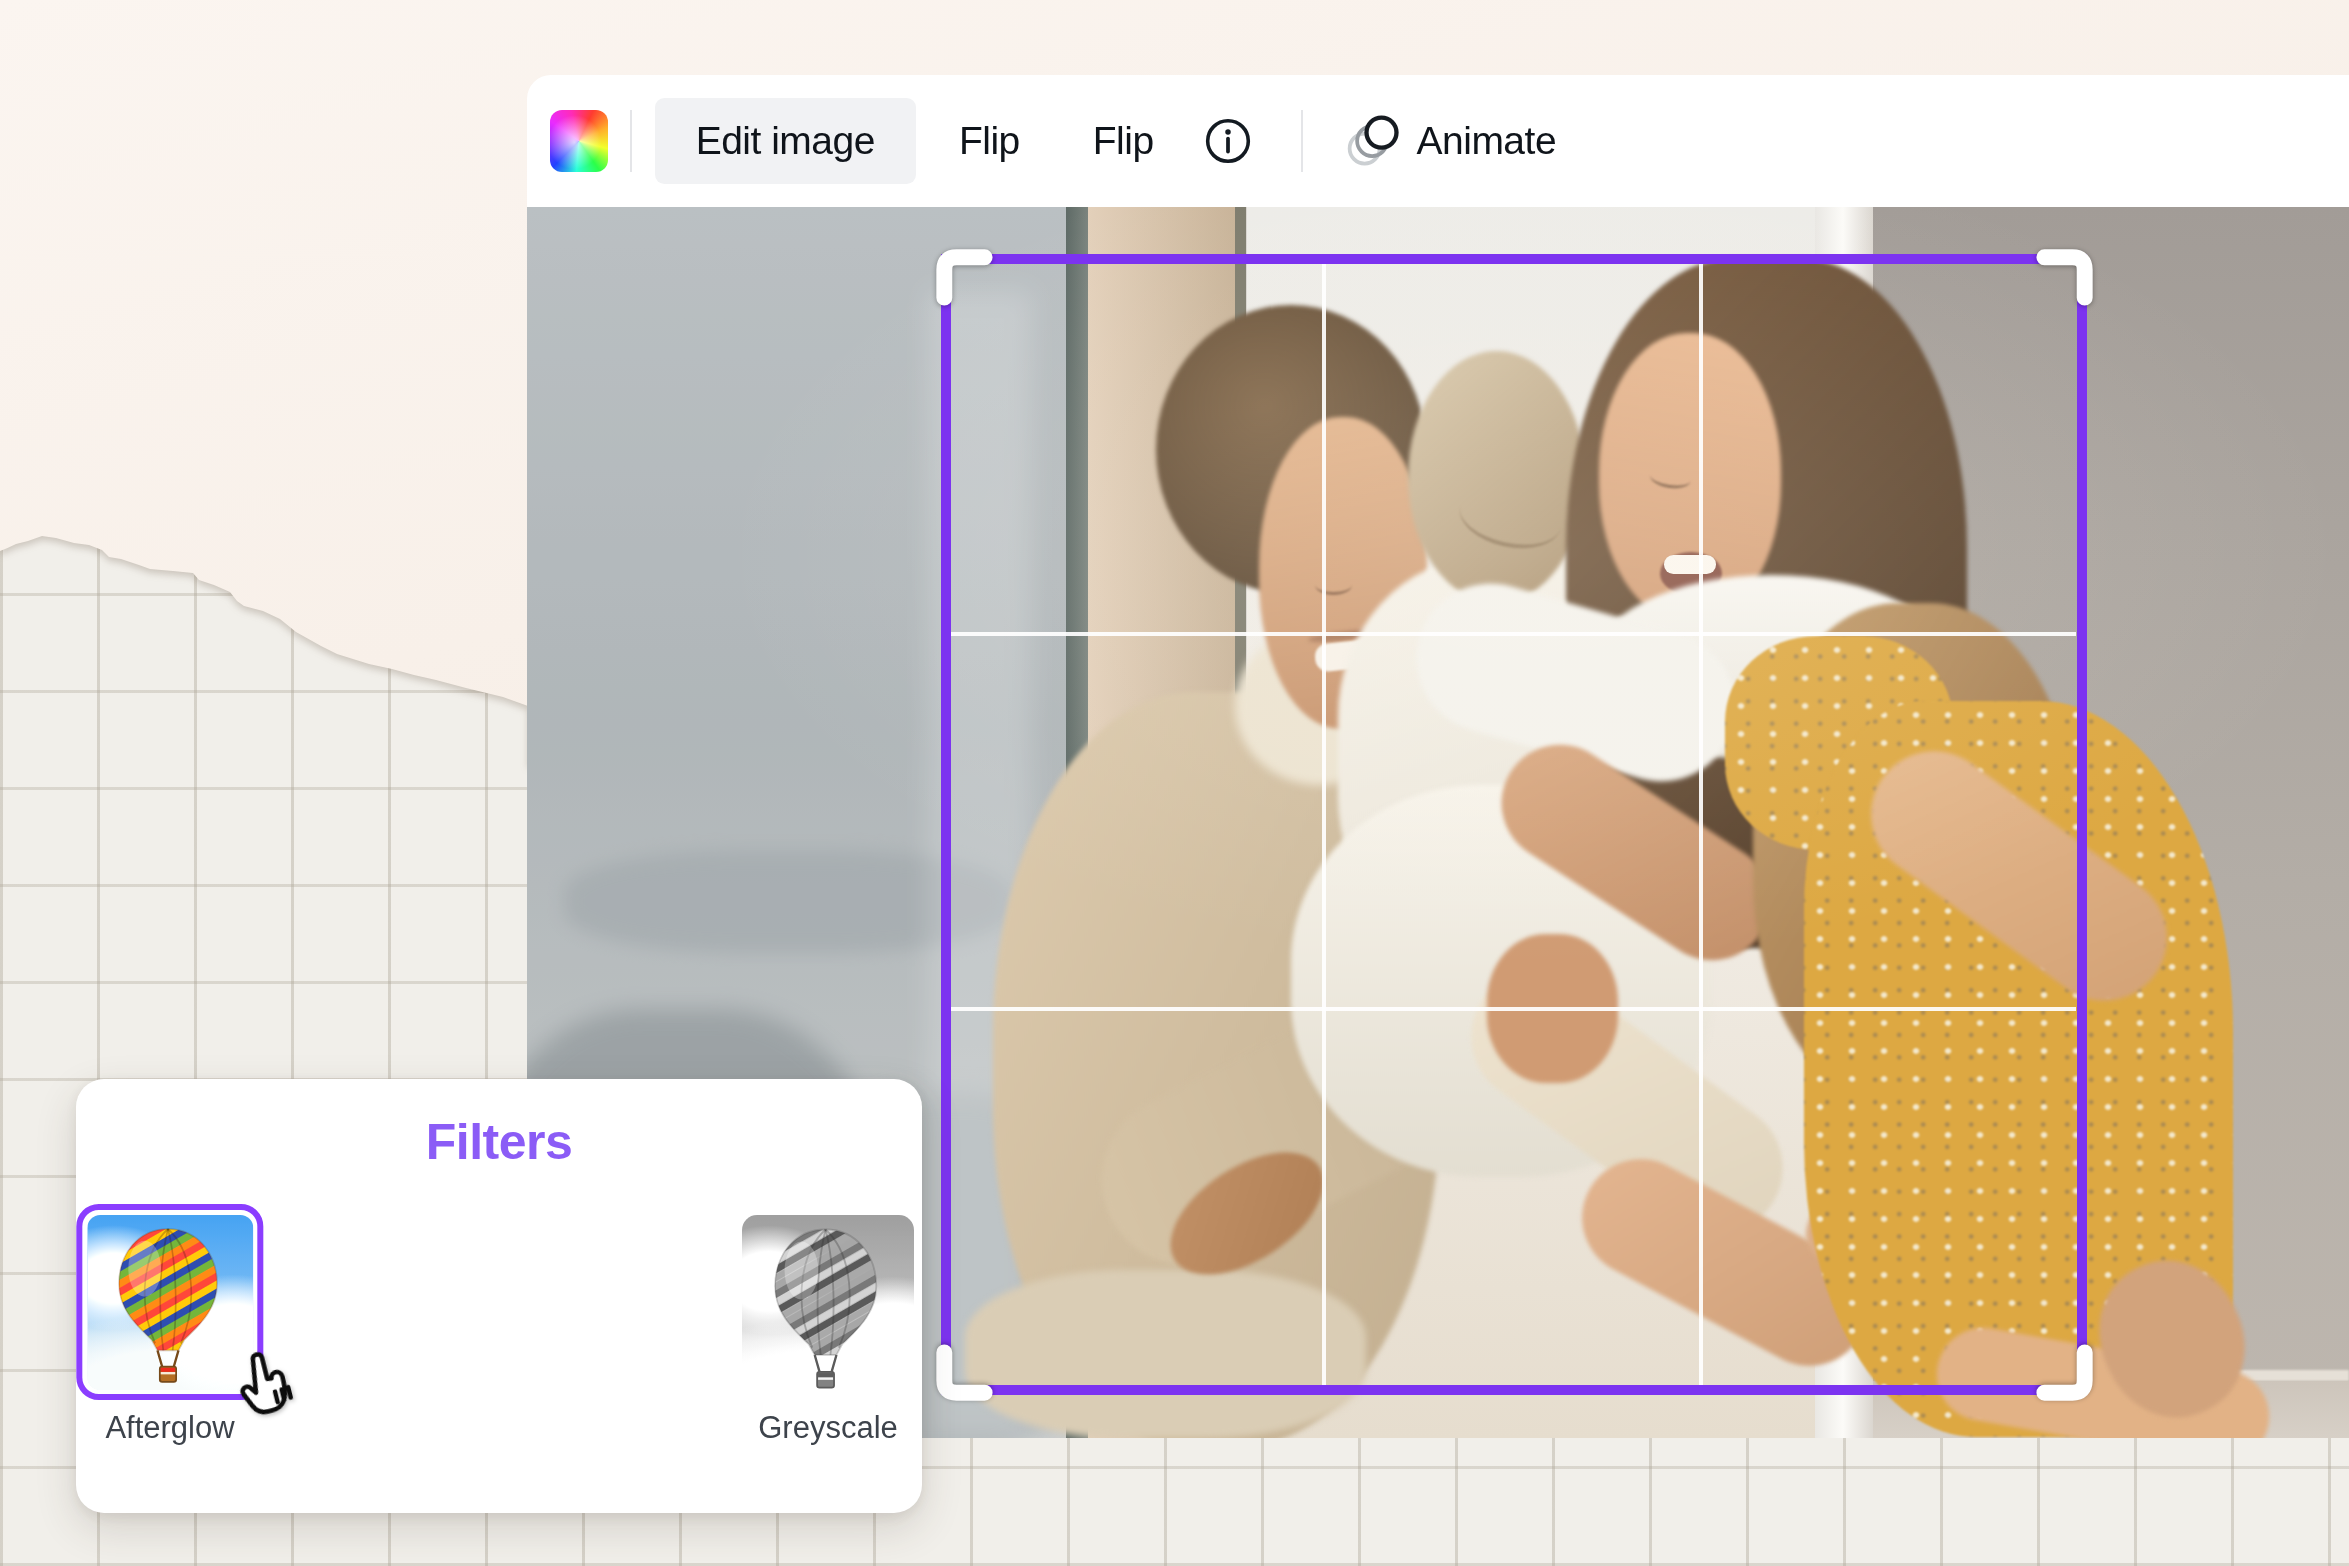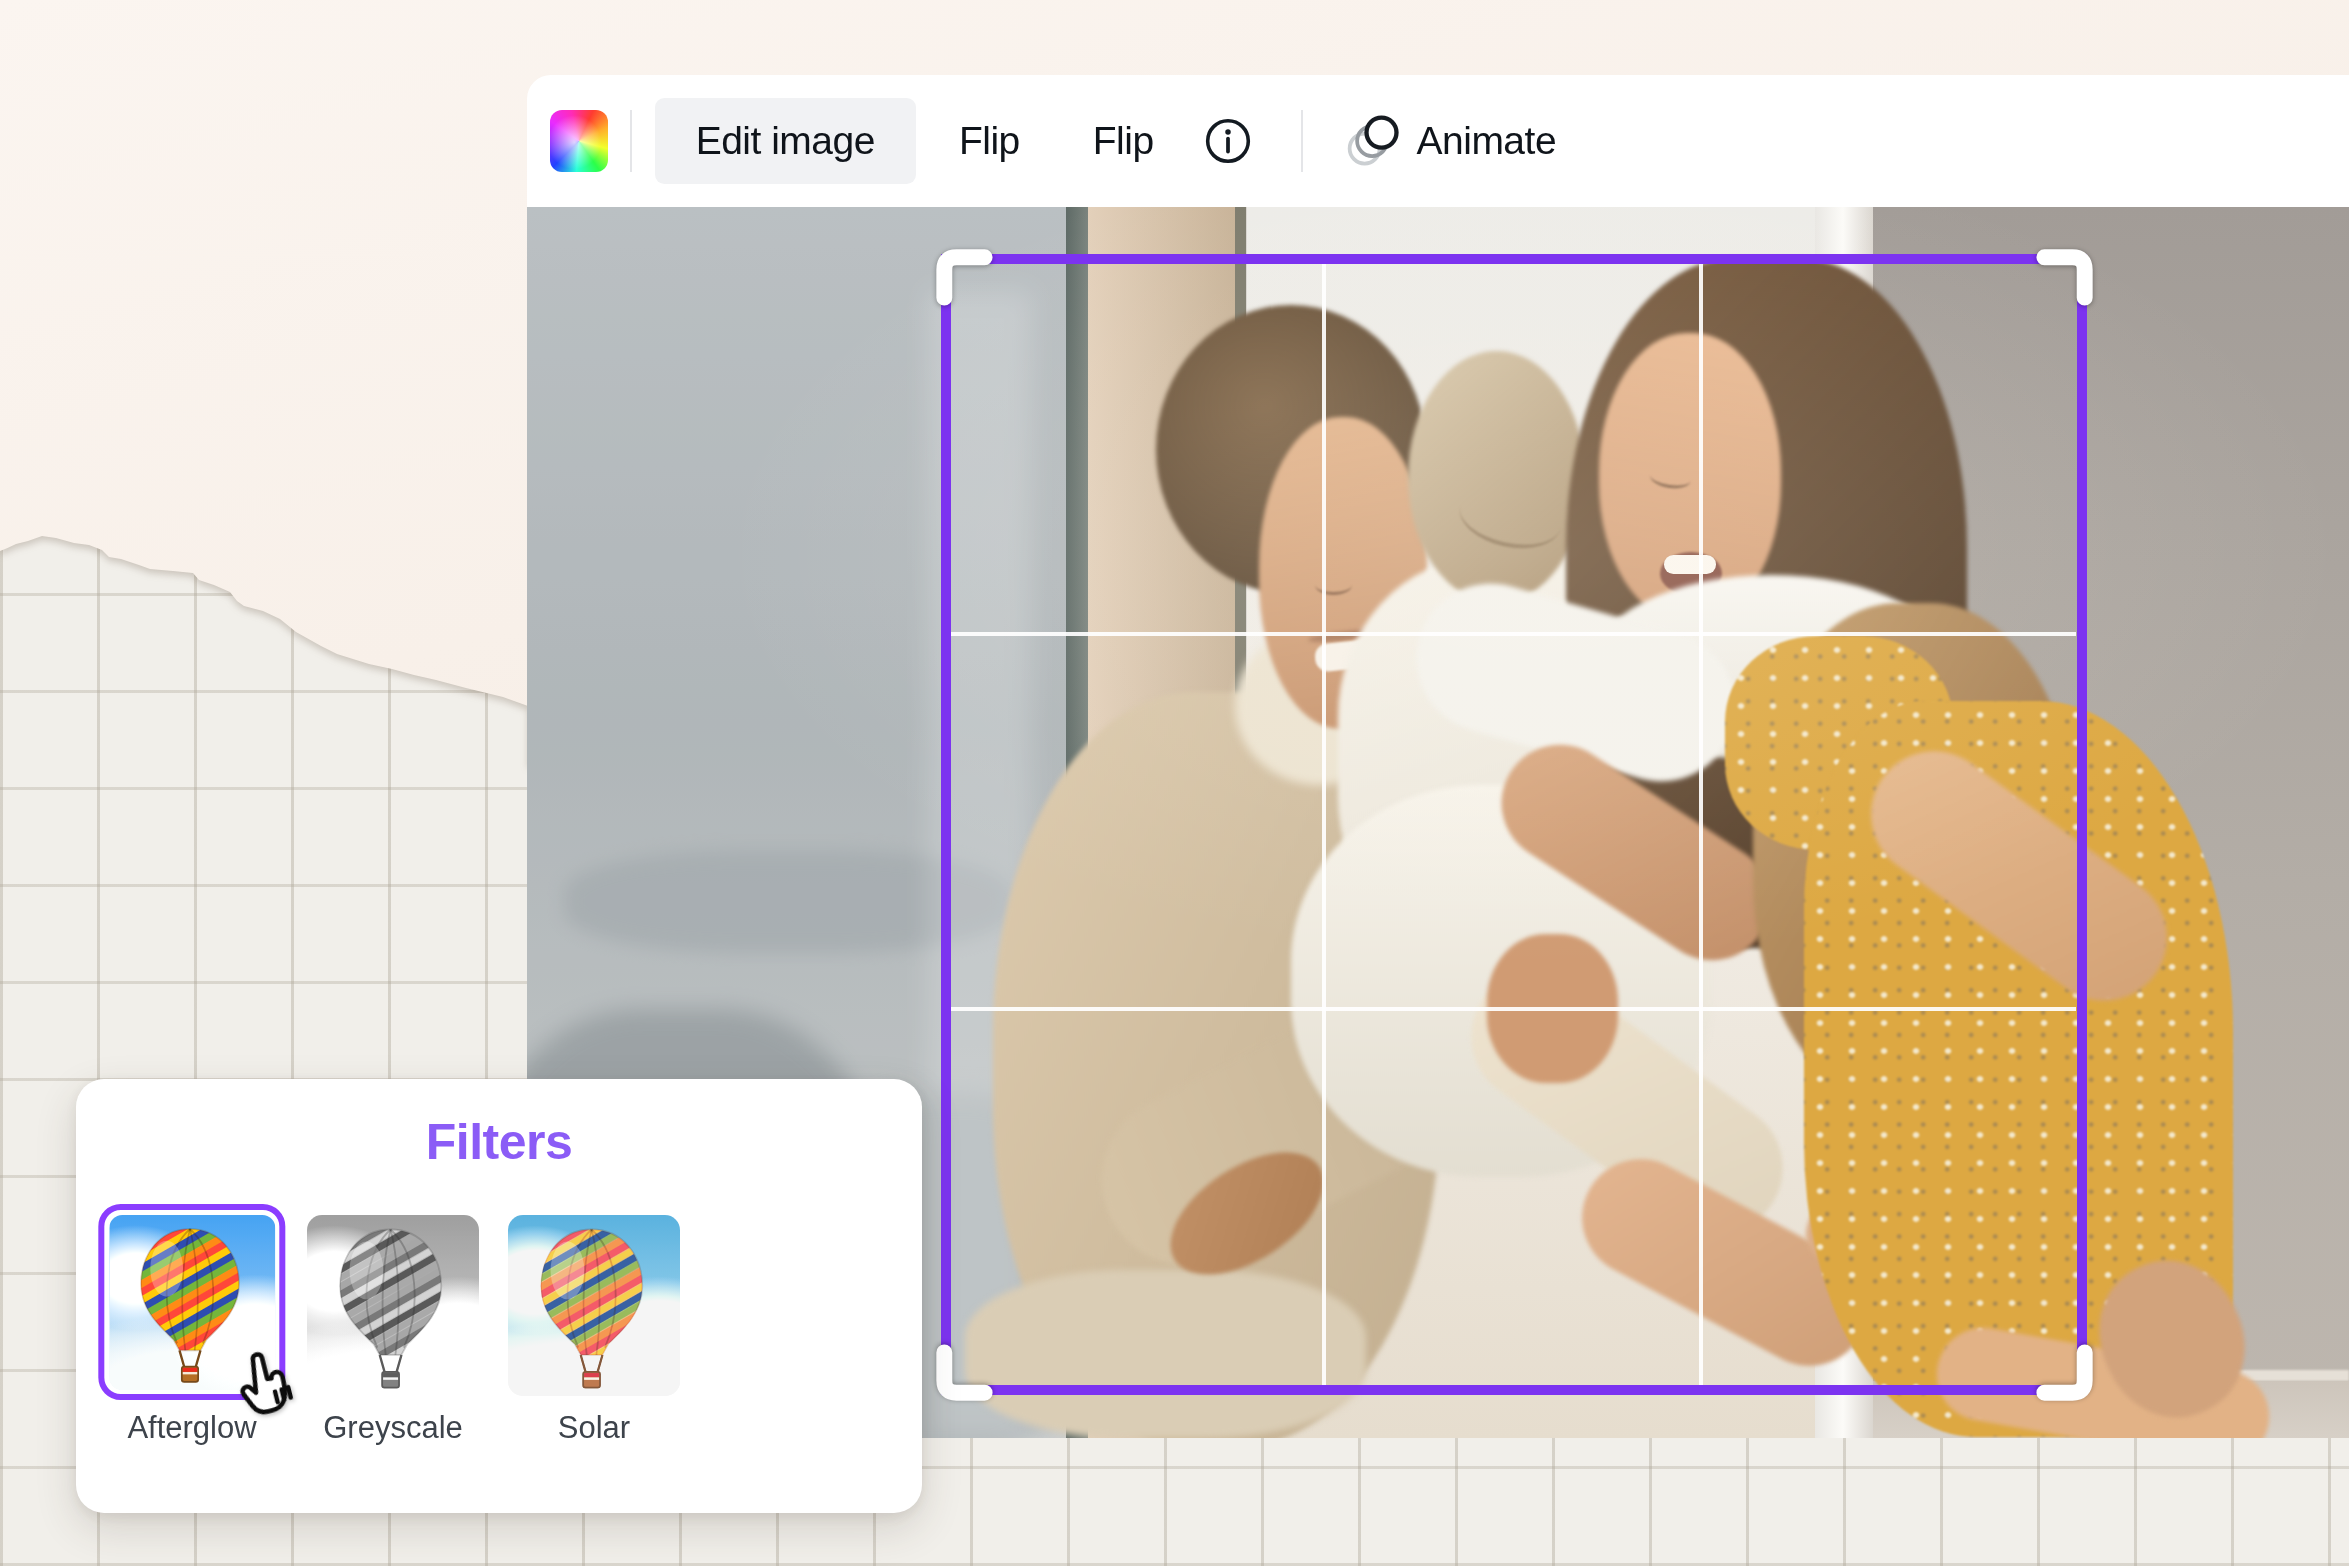--- a/index.html
+++ b/index.html
@@ -131,21 +131,21 @@
   .third.h{height:3.7px;left:10.3px;width:1125px;}
   #t-v1{left:381px;} #t-v2{left:758px;} #t-h1{top:378px;} #t-h2{top:753px;}
   .handle{width:60px;height:60px;filter:drop-shadow(0 1.9px 2.8px rgba(0,0,0,.35));}
   #h-tl{left:-7.5px;top:-7.5px;} #h-tr{right:-7.5px;top:-7.5px;transform:scaleX(-1);}
   #h-bl{left:-7.5px;bottom:-7.5px;transform:scaleY(-1);} #h-br{right:-7.5px;bottom:-7.5px;transform:rotate(180deg);}
 
   
   #fcard{left:76px;top:1079px;width:846px;height:434px;background:#fff;border-radius:28px;
     box-shadow:0 15px 41px rgba(60,50,40,.16),0 3.7px 11.2px rgba(60,50,40,.08);}
   #ftitle{left:0;top:34px;width:100%;text-align:center;font-size:50px;font-weight:700;color:#8b5cf6;letter-spacing:-0.5px;}
-  #frow{left:0;top:125px;width:100%;display:flex;justify-content:flex-start;gap:13px;margin-left:22px;}
+  #frow{left:0;top:125px;width:100%;display:flex;justify-content:space-between;gap:13px;}
   .fcol{position:relative;width:188px;height:244px;}
   .fthumb{position:absolute;left:50%;transform:translateX(-50%);overflow:hidden;border-radius:15px;}
   .fthumb.plain{top:11.2px;width:172px;height:181px;}
   #fsel{position:absolute;left:50%;top:0;transform:translateX(-50%);border:6.5px solid #8b3dff;border-radius:22.4px;
     padding:4.7px;background:#fff;}
   #fsel .fthumb-inner{position:relative;width:166px;height:175px;border-radius:13px;overflow:hidden;}
   .sky{position:absolute;left:0;top:0;width:100%;height:100%;
     background:
       radial-gradient(60% 42% at 16% 36%, #ffffff 32%, rgba(255,255,255,0) 72%),
       radial-gradient(70% 48% at 88% 70%, #fdfdfd 38%, rgba(255,255,255,0) 75%),
@@ -316,29 +316,20 @@
         <div class="fthumb plain f-greyscale">
           <div class="sky"></div>
           <svg class="balloon-svg" viewBox="0 0 120 150">
               <use href="#balloon" transform="translate(-2,4)"></use>
             </svg>
         </div>
         <span class="flabel">Greyscale</span>
       </div>
 
 
-      <div class="fcol">
-        <div class="fthumb plain f-solar">
-          <div class="sky"></div>
-          <svg class="balloon-svg" viewBox="0 0 120 150">
-              <use href="#balloon" transform="translate(-2,4)"></use>
-            </svg>
-        </div>
-        <span class="flabel">Solar</span>
-      </div>
 
     </div>
   </div>
 
   <svg class="ab" id="cursor" viewBox="0 0 64 64">
     <g fill="#ffffff" stroke="#0d0d0d" stroke-width="3.6" stroke-linejoin="round" stroke-linecap="round">
       <path d="M25 7 c0-4.6 7.4-4.6 7.4 0 l0 17.6 3.4 0.4 c0.8-5.8 8.8-5 8.8 0.8 l-0.1 4.2 c-0.3 12.8-4.3 20-14.6 20 h-3.3 c-5.6 0-8.8-2.6-10.9-7.4 l-4.5-10.4 c-2-4.7 3.8-7.6 6.6-3.6 l3.2 4.6 z"></path>
       <path d="M36 36 v8.5 M41.5 35.5 v8.5 M47 35 v8.5" fill="none"></path>
     </g>
   </svg>

